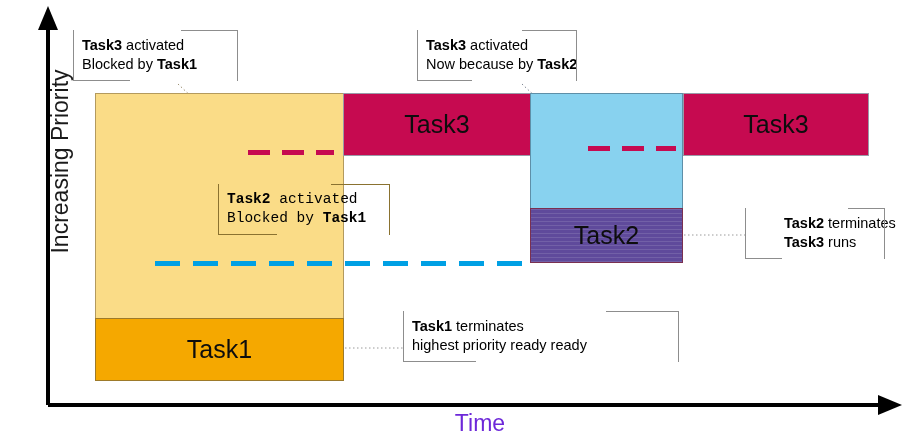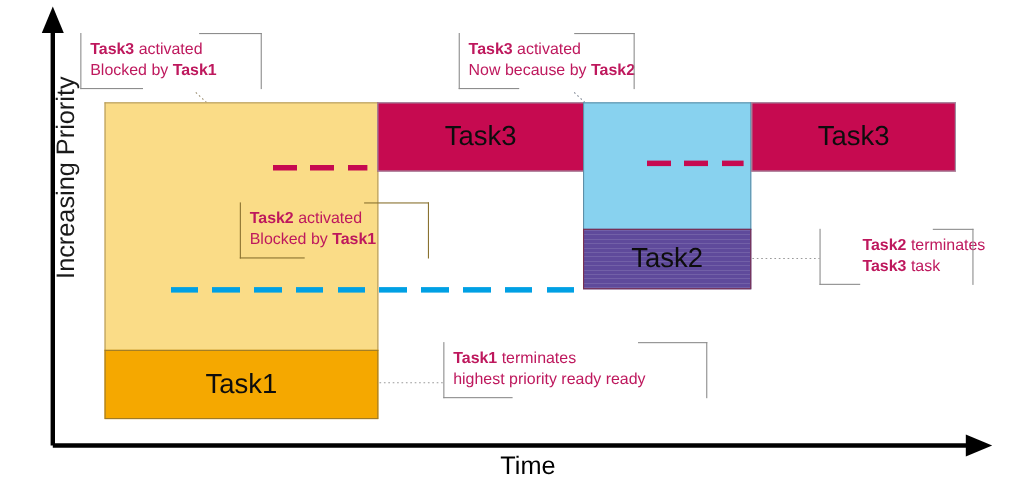--- a/index.html
+++ b/index.html
@@ -33,21 +33,21 @@
     transform-origin: center center;
     letter-spacing: 0px;
   }
   .xlabel {
     position: absolute;
     left: 400px;
     top: 410px;
     width: 160px;
     text-align: center;
     font-size: 23px;
-    color: #000000;
+    color: #6d28d9;
   }
   .block {
     position: absolute;
     box-sizing: border-box;
     display: flex;
     align-items: center;
     justify-content: center;
     font-size: 25px;
     color: #0d0d0d;
   }
@@ -109,21 +109,21 @@
     left: 155px; top: 261px; width: 377px;
     background: repeating-linear-gradient(to right,
       #00a0e4 0px, #00a0e4 25px,
       rgba(0,0,0,0) 25px, rgba(0,0,0,0) 38px);
   }
   .callout {
     position: absolute;
     box-sizing: border-box;
     font-size: 14.5px;
     line-height: 19px;
-    color: #be185d;
+    color: #000000;
     padding: 6px 8px 6px 9px;
     white-space: nowrap;
   }
   .callout b { font-weight: bold; }
   
   .callout .brk {
     position: absolute;
     pointer-events: none;
   }
   .callout .brk-tr {
@@ -137,24 +137,24 @@
     width: 34%; height: 100%;
     border-bottom: 1px solid #8d8d8d;
     border-left: 1px solid #8d8d8d;
   }
   .callout.left-anchor .brk-tr { right: 0; width: 26%; }
   .callout.left-anchor .brk-bl { left: 0; width: 26%; }
 
   .callout-t3a { left: 73px;  top: 30px;  width: 165px; }
   .callout-t3b { left: 417px; top: 30px;  width: 160px; }
   .callout-t2a { left: 218px; top: 184px; width: 172px;
-                 background: rgba(250,220,135,0.0); }
+                 background: rgba(250,220,135,0.0); font-family: Liberation Mono, monospace; }
   .callout-t2a .brk-tr, .callout-t2a .brk-bl { border-color: #8a7230; }
   .callout-t2term { left: 745px; top: 208px; width: 140px; padding-left: 39px; }
-  .callout-t1term { left: 403px; top: 311px; width: 240px; }
+  .callout-t1term { left: 403px; top: 311px; width: 276px; }
 </style>
 </head>
 <body>
 
 <div id="stage">
 
   <svg class="axis-svg" viewBox="0 0 919 445">
 
     <line x1="48" y1="24" x2="48" y2="405" stroke="#000000" stroke-width="4"></line>
     <polygon points="48,6 38,30 58,30" fill="#000000"></polygon>
@@ -228,21 +228,21 @@
     </div>
   </div>
 
   <div class="callout callout-t2term left-anchor">
     <span class="brk brk-tr"></span>
     <span class="brk brk-bl"></span>
     <div>
       <b>Task2</b><span> terminates</span>
     </div>
     <div>
-      <b>Task3</b><span> task</span>
+      <b>Task3</b><span> runs</span>
     </div>
   </div>
 
   <div class="callout callout-t1term left-anchor">
     <span class="brk brk-tr"></span>
     <span class="brk brk-bl"></span>
     <div>
       <b>Task1</b><span> terminates</span>
     </div>
     <div>highest priority ready ready</div>

